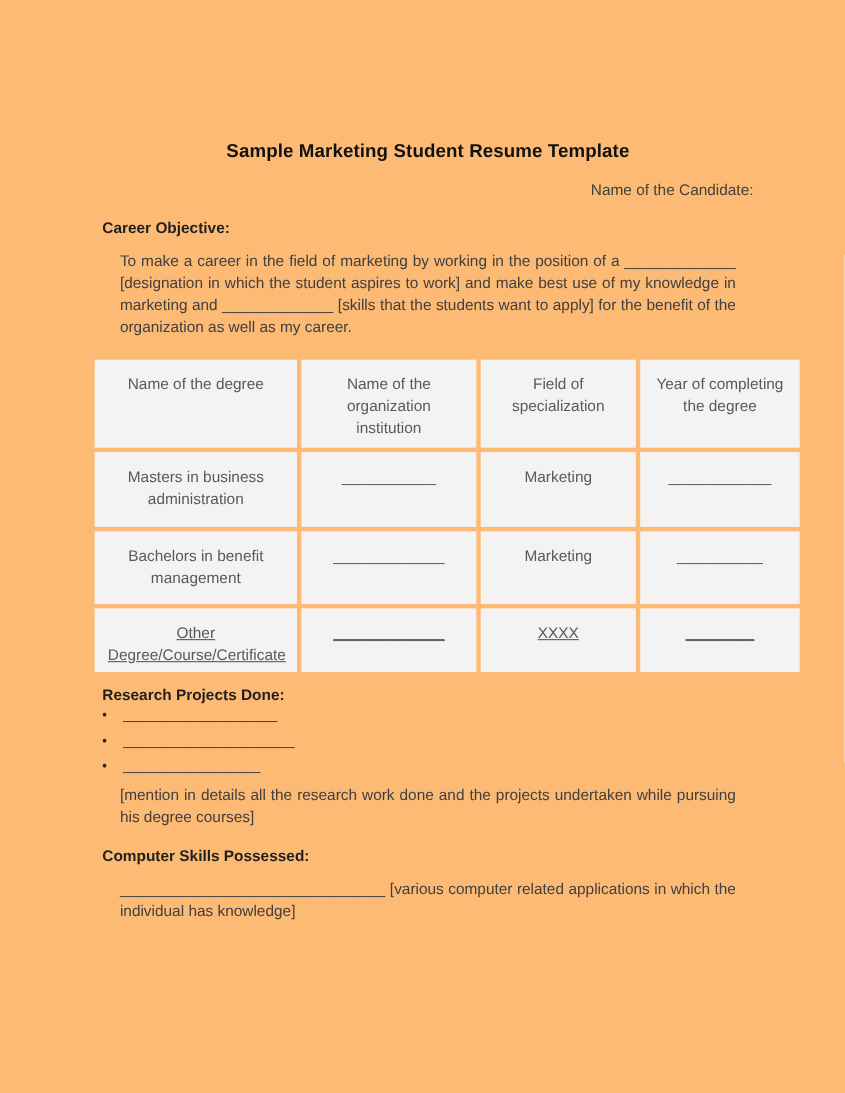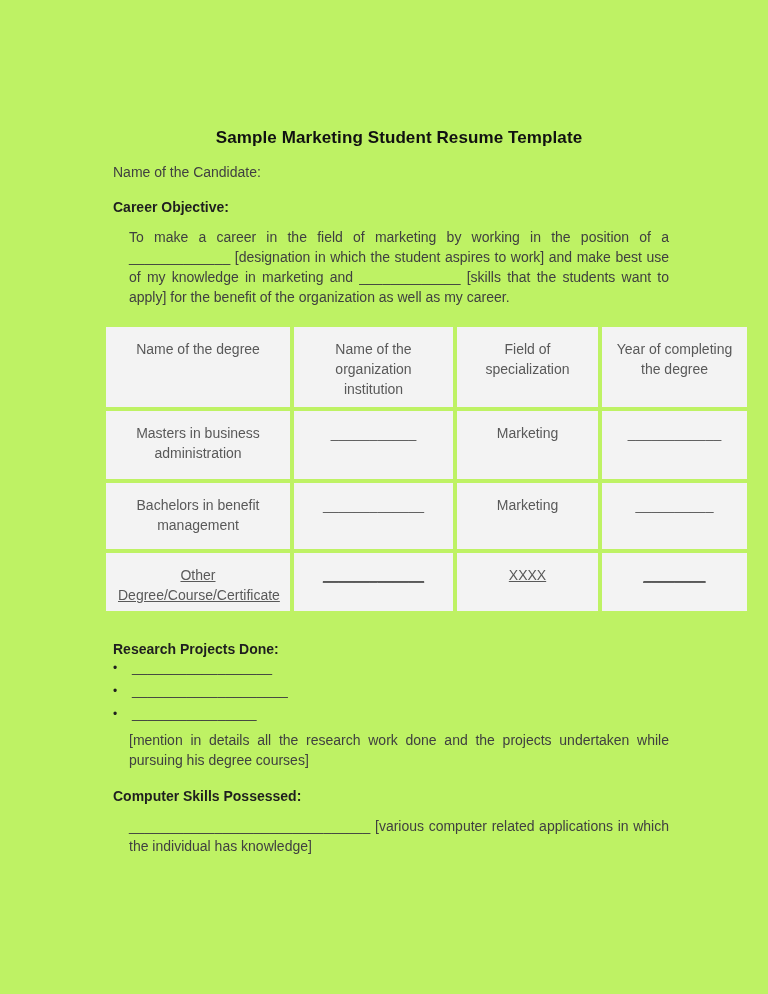--- a/index.html
+++ b/index.html
@@ -4,26 +4,25 @@
 <style>
   html, body {
     margin: 0;
     padding: 0;
     background: #ffffff;
   }
   .page {
     position: relative;
     width: 768px;
     height: 994px;
-    background: #bef264;
+    background: #fdba74;
     font-family: "Liberation Sans", sans-serif;
     color: #404040;
     overflow: hidden;
     box-sizing: border-box;
-    padding-left: 20px;
   }
   .content {
     padding: 128px 83px 0 93px;
     box-sizing: border-box;
   }
   .doc-title {
     text-align: center;
     font-size: 17px;
     font-weight: bold;
     color: #111111;
@@ -49,26 +48,26 @@
     margin: 0;
   }
   .para {
     font-size: 14px;
     line-height: 20px;
     color: #404040;
     text-align: justify;
     margin: 16px;
   }
   .mt-cv       { margin-top: 56px; }
-  .mt-name     { margin-top: 14px; }
+  .mt-name     { margin-top: 14px; text-align: right; }
   .mt-career   { margin-top: 15px; }
   .mt-carpara  { margin-top: 10px; }
   .mt-edu      { margin-top: 8px;  }
   .mt-table    { margin-top: 9px;  }
-  .mt-research { margin-top: 24px; }
+  .mt-research { margin-top: 6px; }
   .mt-bullets  { margin-top: 6px;  }
   .mt-note     { margin-top: 2px;  }
   .mt-computer { margin-top: 12px; }
   .mt-comppara { margin-top: 10px; }
 
   table.edu-table {
     border-collapse: separate;
     border-spacing: 4px;
     width: 637px;
     margin-left: -11px;

